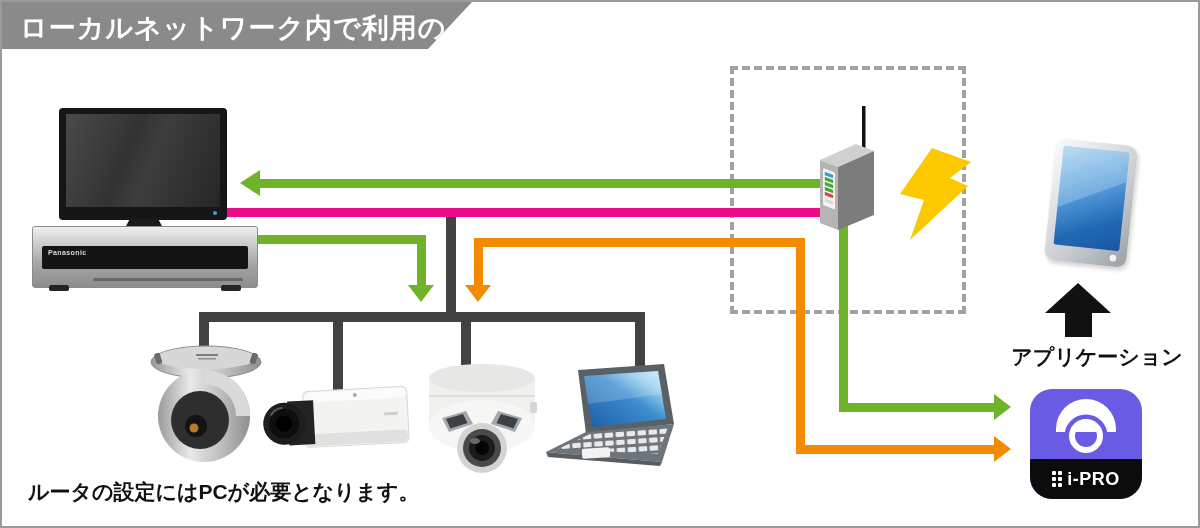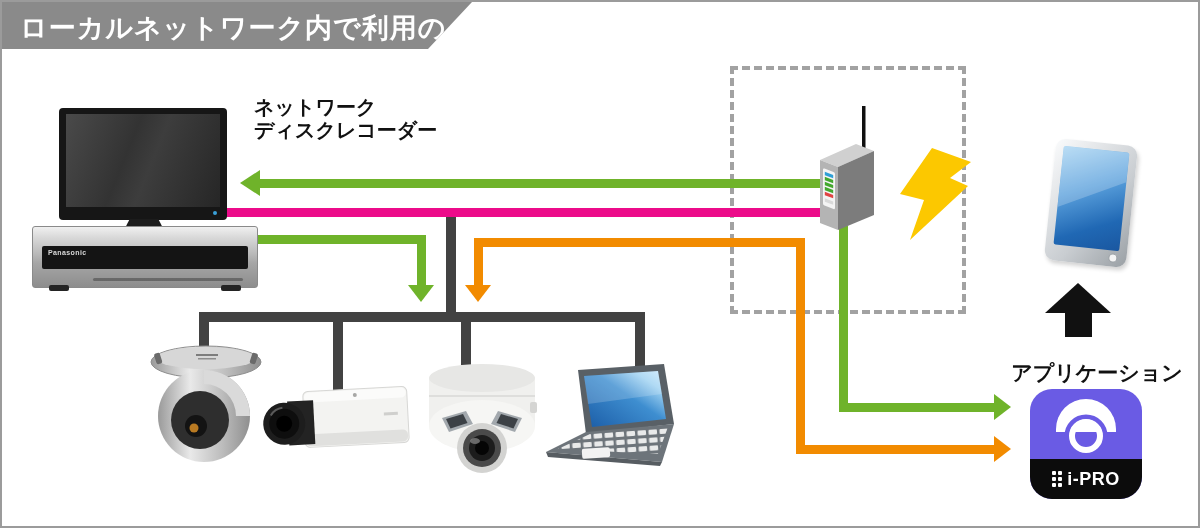--- a/index.html
+++ b/index.html
@@ -13,21 +13,21 @@
   
   .banner { left:0; top:0; width:470px; height:47px; background:var(--banner-bg);
             clip-path:polygon(0 0,100% 0,calc(100% - 44px) 100%,0 100%);
             color:#fff; font-size:27px; font-weight:bold; padding:8px 0 0 18px; letter-spacing:1px; }
 
   
   .lbl { color:#111; font-weight:bold; white-space:pre-line; line-height:1.15; }
   .lbl-recorder { left:252px; top:94px;  font-size:20px; }
   .lbl-router   { left:856px; top:228px; font-size:20px; }
   .lbl-mobile   { left:1016px; top:84px; width:164px; font-size:19px; text-align:center; }
-  .lbl-app      { left:1000px; top:343px; width:190px; font-size:21px; text-align:center;margin-top:16px; }
+  .lbl-app      { left:1000px; top:343px; width:190px; font-size:21px; text-align:center; }
   .lbl-note     { left:26px;  top:478px; font-size:21px; }
 
   
   .dashed-box { left:728px; top:64px; width:236px; height:248px;
                 border:4px dashed var(--dashed-border); }
 
   
   .dk { background:var(--dark-line); }
 
   
@@ -258,17 +258,16 @@
           <i></i>
           <i></i>
           <i></i>
           <i></i>
           <i></i>
         </span>
       <span class="appicon-label">i-PRO</span>
     </div>
   </div>
 
-  <div class="abs lbl lbl-recorder">ネットワーク
-ディスクレコーダー</div>
   <div class="abs lbl lbl-app">アプリケーション</div>
+  <div class="abs lbl lbl-note">ルータの設定にはPCが必要となります。</div>
 
 </div>
 
 </body></html>

